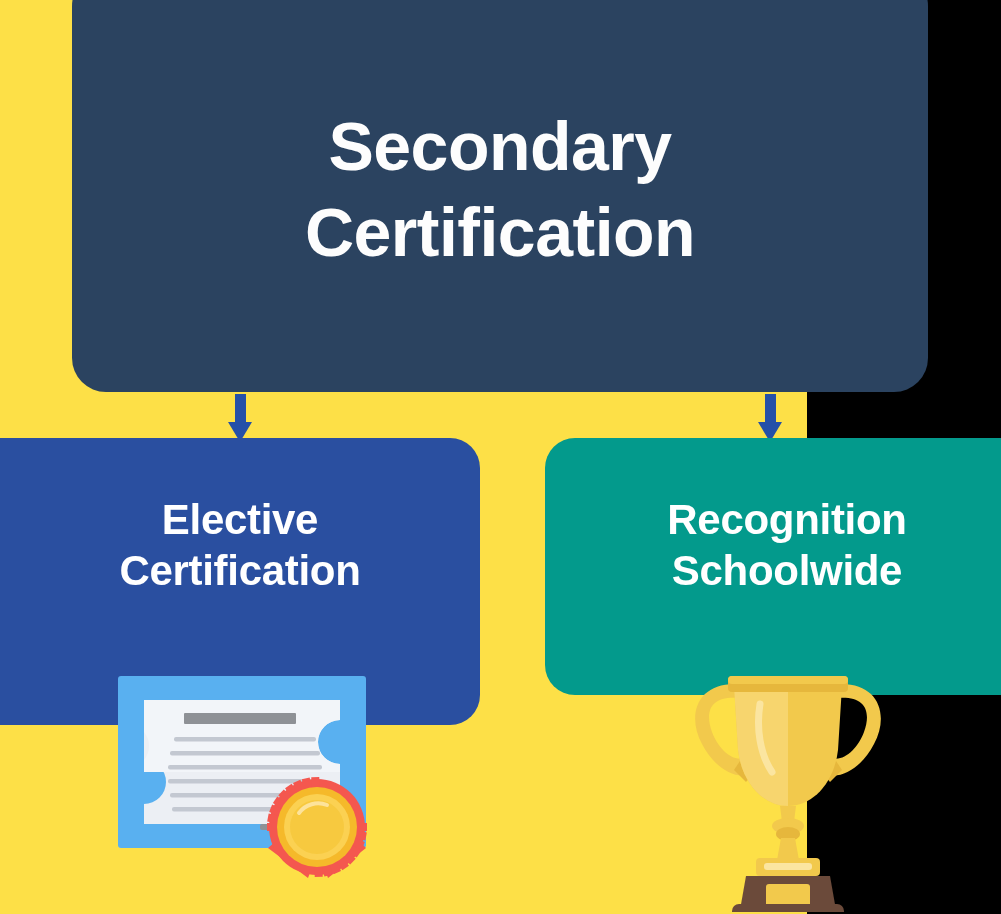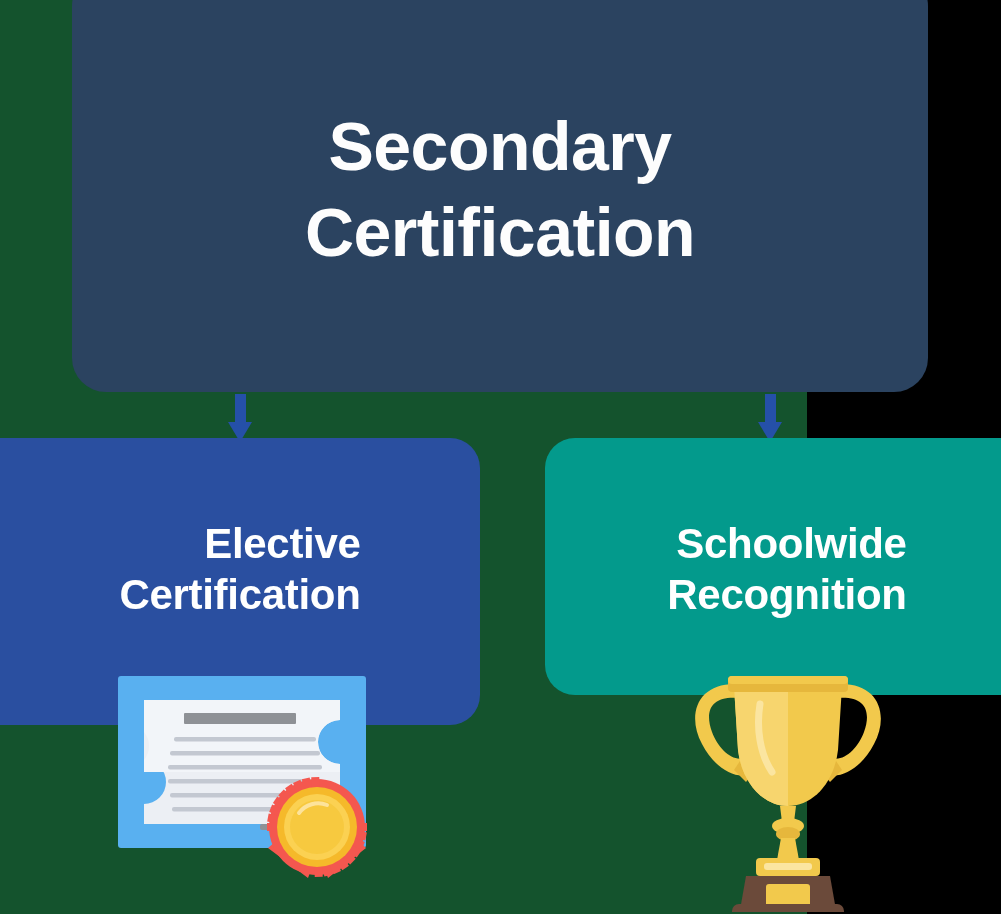--- a/index.html
+++ b/index.html
@@ -10,21 +10,21 @@
   body {
     width: 1001px;
     height: 914px;
     overflow: hidden;
     font-family: "Liberation Sans", sans-serif;
   }
   #diagram {
     position: relative;
     width: 807px;
     height: 914px;
-    background: #14532d;
+    background: #fde047;
   }
 
   
   .root-node {
     position: absolute;
     left: 72px;
     top: -28px;
     width: 856px;
     height: 420px;
     background: #2b4360;
@@ -94,23 +94,23 @@
     width: 484px;
     height: 257px;
     background: #039a8c;
     border-radius: 30px;
   }
   .child-title {
     color: #ffffff;
     font-size: 42px;
     font-weight: bold;
     line-height: 1.22;
-    text-align: right;
+    text-align: center;
     letter-spacing: -0.3px;
-    padding-top: 80px;
+    padding-top: 56px;
   }
   #child-left .child-title  { padding-left: 28px; }
   #child-right .child-title { padding-left: 0; }
 
   
   .illustration {
     position: absolute;
   }
   #certificate-illustration { left: 118px; top: 672px; width: 280px; height: 240px; }
   #trophy-illustration      { left: 680px; top: 662px; width: 216px; height: 250px; }
@@ -138,22 +138,22 @@
 
   <div class="child-node" id="child-left">
     <div class="child-title">
       <div>Elective</div>
       <div>Certification</div>
     </div>
   </div>
 
   <div class="child-node" id="child-right">
     <div class="child-title">
+      <div>Recognition</div>
       <div>Schoolwide</div>
-      <div>Recognition</div>
     </div>
   </div>
 
   <div class="illustration" id="certificate-illustration">
     <svg width="280" height="240" viewBox="0 0 280 240" xmlns="http://www.w3.org/2000/svg">
 
       <rect x="0" y="4" width="248" height="172" rx="3" fill="#59b0f0"></rect>
 
       <path d="M 26 28
                L 222 28

